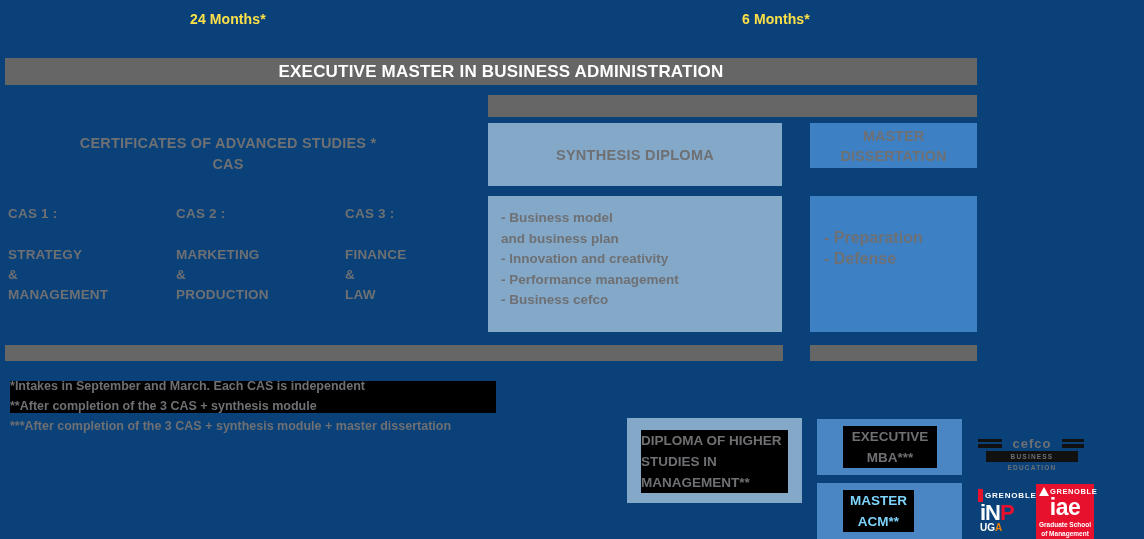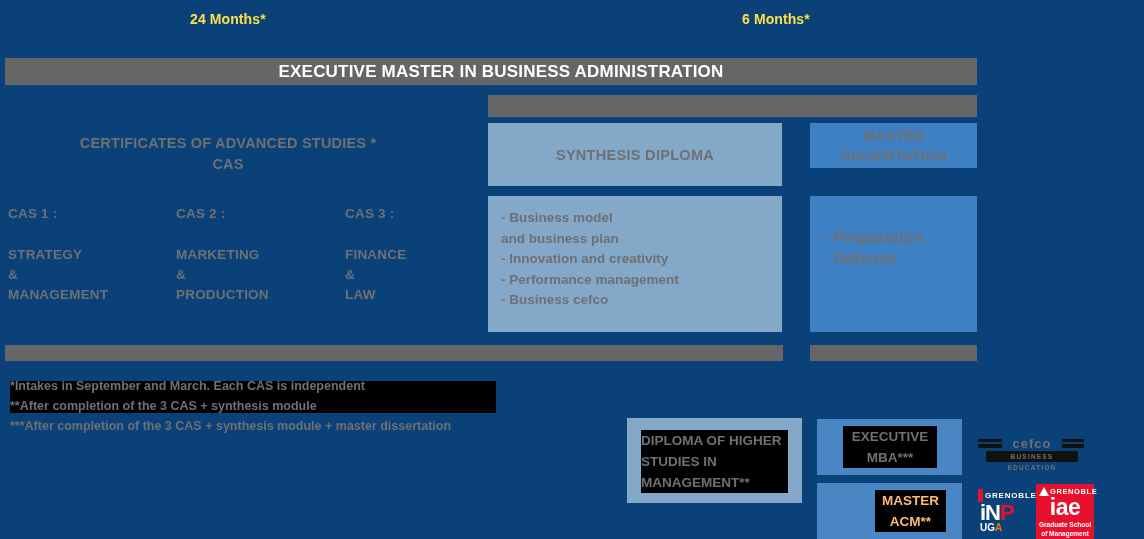--- a/index.html
+++ b/index.html
@@ -152,22 +152,22 @@
     color: #6e7073; font-size: 13.5px; font-weight: bold;
     line-height: 21px; text-align: center;
   }
   #macm-box {
     left: 817px; top: 483px; width: 145px; height: 56px;
     background: #4a85c4;
   }
   #macm-text {
     position: absolute; left: 26px; top: 7px; width: 71px;
     background: #000000;
-    color: #fdba74; font-size: 13.5px; font-weight: bold;
-    line-height: 21px; text-align: center; margin-left: 32px;
+    color: #7dd3fc; font-size: 13.5px; font-weight: bold;
+    line-height: 21px; text-align: center;
   }
 
   
   #cefco-logo { left: 978px; top: 437px; width: 106px; height: 25px; }
   .cefco-rule {
     position: absolute; background: #111111;
   }
   #cefco-name {
     position: absolute; left: 26px; top: 0px; width: 56px;
     color: #6e7073; font-size: 13px; font-weight: bold;

